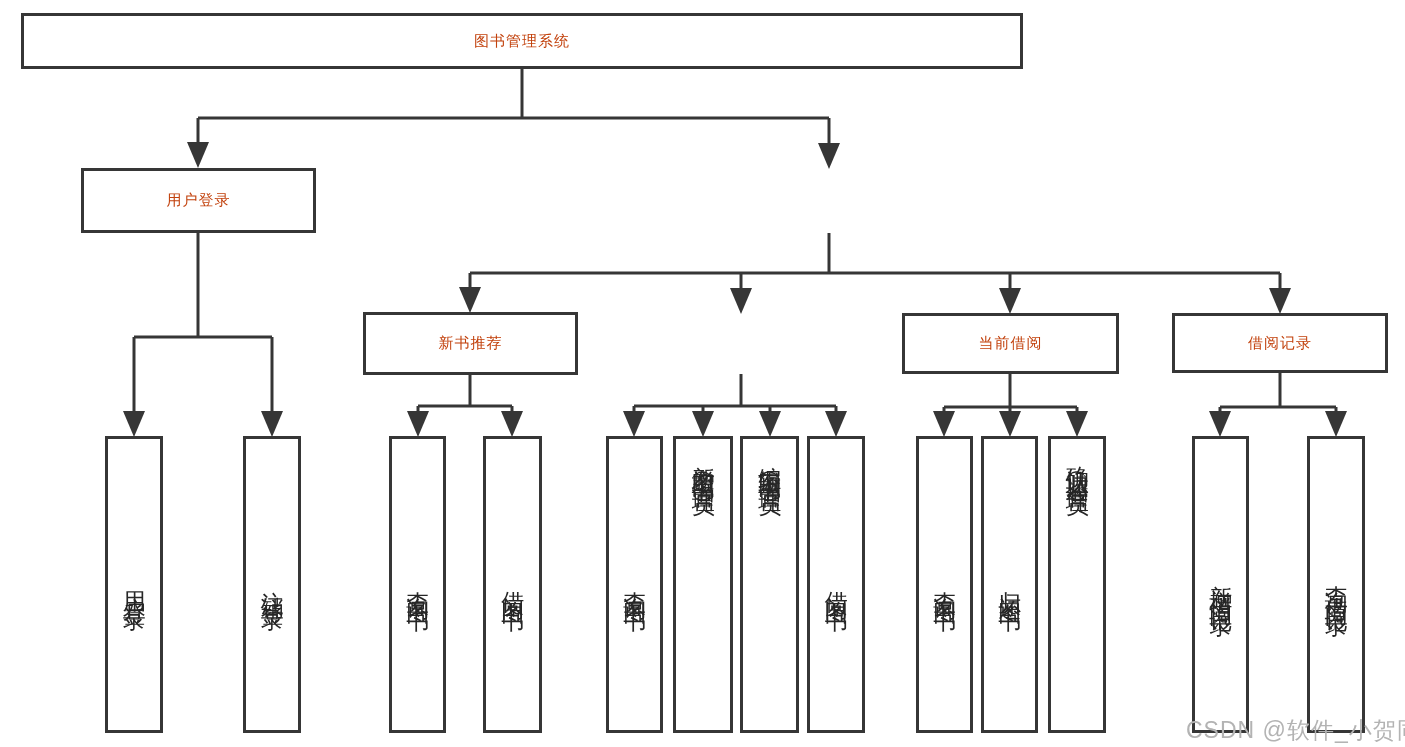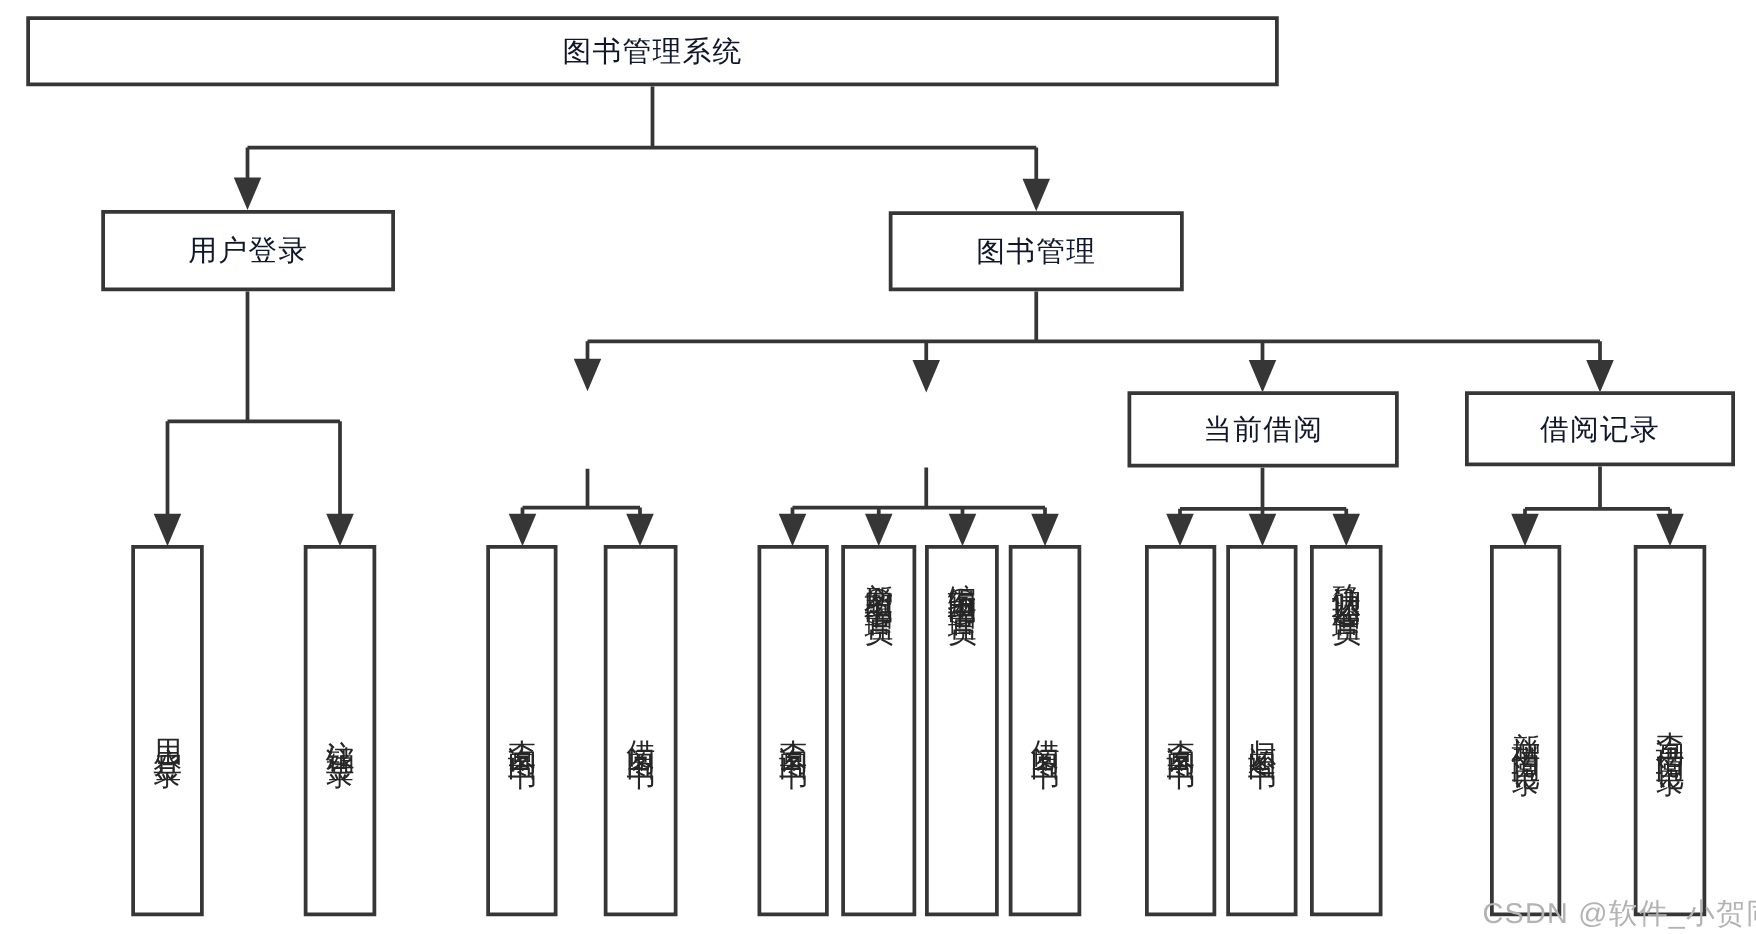--- a/index.html
+++ b/index.html
@@ -15,22 +15,22 @@
     position:absolute;
     box-sizing:border-box;
     border:3px solid #363636;
     background:#ffffff;
     display:flex;
     justify-content:center;
     align-items:center;
     z-index:2;
   }
   .node .lbl {
-    font-size:23px;
-    color:#0f172a;
+    font-size:15px;
+    color:#c2410c;
     letter-spacing:1px;
     white-space:nowrap;
   }
   .node.v .vlbl {
     writing-mode:vertical-rl;
     text-orientation:mixed;
     font-size:23px;
     color:#262626;
     letter-spacing:6px;
     line-height:1.1;
@@ -158,24 +158,24 @@
     </g>
   </svg>
 
   <div class="node" id="n-root">
     <span class="lbl">图书管理系统</span>
   </div>
 
   <div class="node" id="n-login">
     <span class="lbl">用户登录</span>
   </div>
-  <div class="node" id="n-mgmt">
-    <span class="lbl">图书管理</span>
-  </div>
-
+
+  <div class="node" id="n-rec">
+    <span class="lbl">新书推荐</span>
+  </div>
   <div class="node" id="n-cur">
     <span class="lbl">当前借阅</span>
   </div>
   <div class="node" id="n-log">
     <span class="lbl">借阅记录</span>
   </div>
 
   <div class="node v leaf" id="l-ulogin">
     <span class="vlbl">用户登录</span>
   </div>

